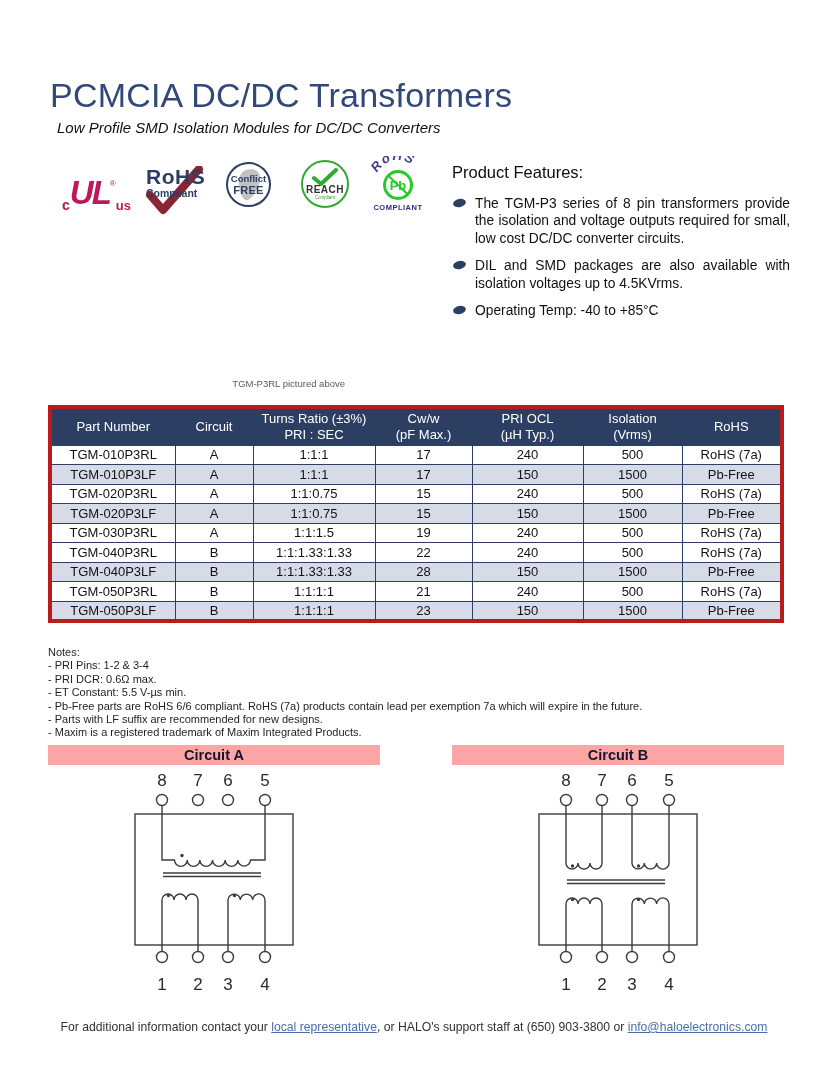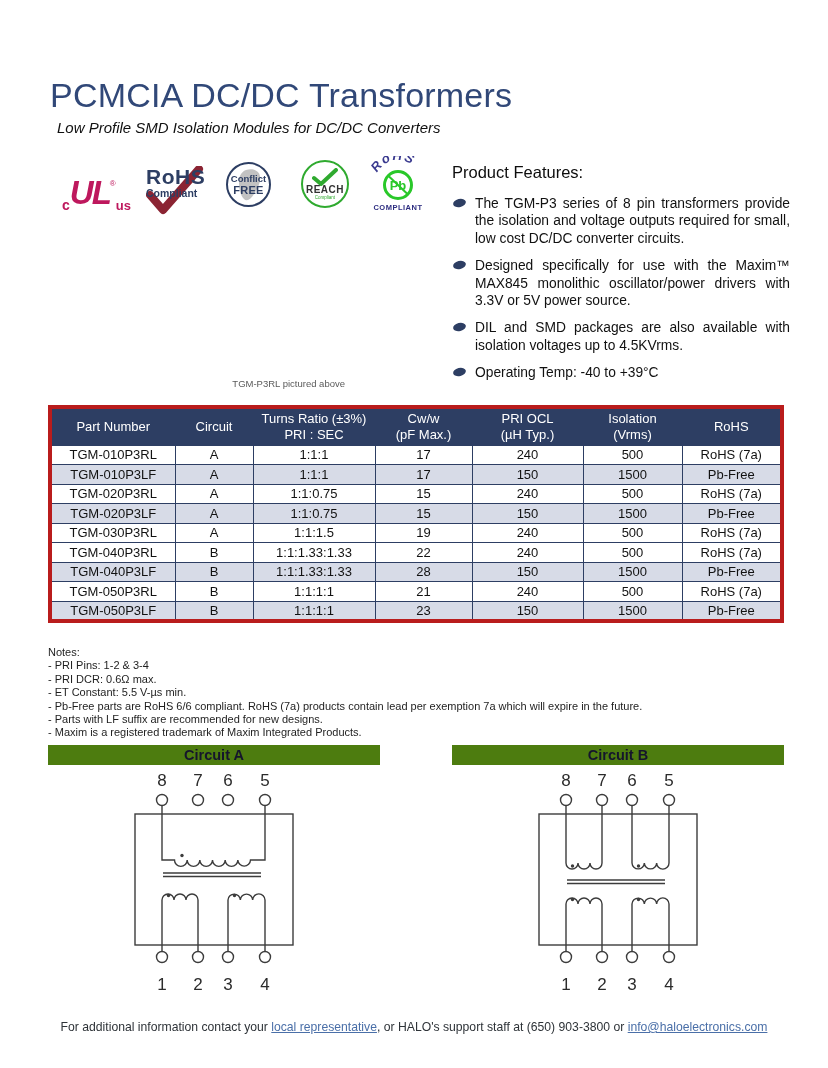--- a/index.html
+++ b/index.html
@@ -47,21 +47,21 @@
   .spec-table-wrap { position:absolute; left:48px; top:389px; width:732px; }
   table.spec { width:732px; border-collapse:collapse; table-layout:fixed; border:4px solid #b91c1c;padding-left:27px; }
   table.spec th { background:#2d3e63; color:#ffffff; font-weight:normal; font-size:13px; height:38px; vertical-align:middle; text-align:center; line-height:16px; border:1px solid #2d3e63; }
   table.spec td { font-size:13px; color:#121212; text-align:center; height:19.5px; border:1px solid #2d3e63; padding:0; }
   table.spec tr.alt td { background:#d7dbe7; }
 
   
   .notes { position:absolute; left:48px; top:630px; font-size:11px; line-height:13.4px; color:#1e1e1e; }
 
   
-  .section-bar { position:absolute; top:729px; width:332px; height:20px; background:#4d7c0f; display:flex; align-items:center; justify-content:center; font-size:14.5px; font-weight:bold; color:#15152c; }
+  .section-bar { position:absolute; top:729px; width:332px; height:20px; background:#fca5a5; display:flex; align-items:center; justify-content:center; font-size:14.5px; font-weight:bold; color:#15152c; }
   .bar-a { left:48px; } .bar-b { left:452px; }
   .circuit-svg { position:absolute; top:748px; width:332px; height:232px; }
   .svg-a { left:48px; } .svg-b { left:452px; }
   .wire { fill:none; stroke:#3c3c3c; stroke-width:1.4; }
   .pin { fill:#ffffff; stroke:#3c3c3c; stroke-width:1.4; }
   .boxline { fill:none; stroke:#3c3c3c; stroke-width:1.4; }
   .dot { fill:#3c3c3c; }
   .pin-label { font-family:"Liberation Sans", sans-serif; font-size:17px; fill:#2b2b2b; text-anchor:middle; }
 
   
@@ -118,29 +118,25 @@
   </div>
 
   <div class="features">
     <div class="features-heading">Product Features:</div>
     <div class="feature-item">
       <span class="bullet"></span>
       <span class="feature-text">The TGM-P3 series of 8 pin transformers provide the isolation and voltage outputs required for small, low cost DC/DC converter circuits.</span>
     </div>
     <div class="feature-item">
       <span class="bullet"></span>
-      <span class="feature-text">Designed specifically for use with the Maxim™ MAX845 monolithic oscillator/power drivers with 3.3V or 5V power source.</span>
+      <span class="feature-text">DIL and SMD packages are also available with isolation voltages up to 4.5KVrms.</span>
     </div>
     <div class="feature-item">
       <span class="bullet"></span>
-      <span class="feature-text">DIL and SMD packages are also available with isolation voltages up to 4.5KVrms.</span>
-    </div>
-    <div class="feature-item">
-      <span class="bullet"></span>
-      <span class="feature-text">Operating Temp: -40 to +39°C</span>
+      <span class="feature-text">Operating Temp: -40 to +85°C</span>
     </div>
   </div>
 
   <div class="photo-caption">TGM-P3RL pictured above</div>
 
   <div class="spec-table-wrap">
     <table class="spec">
       <colgroup>
         <col style="width:125px">
           <col style="width:78px">

